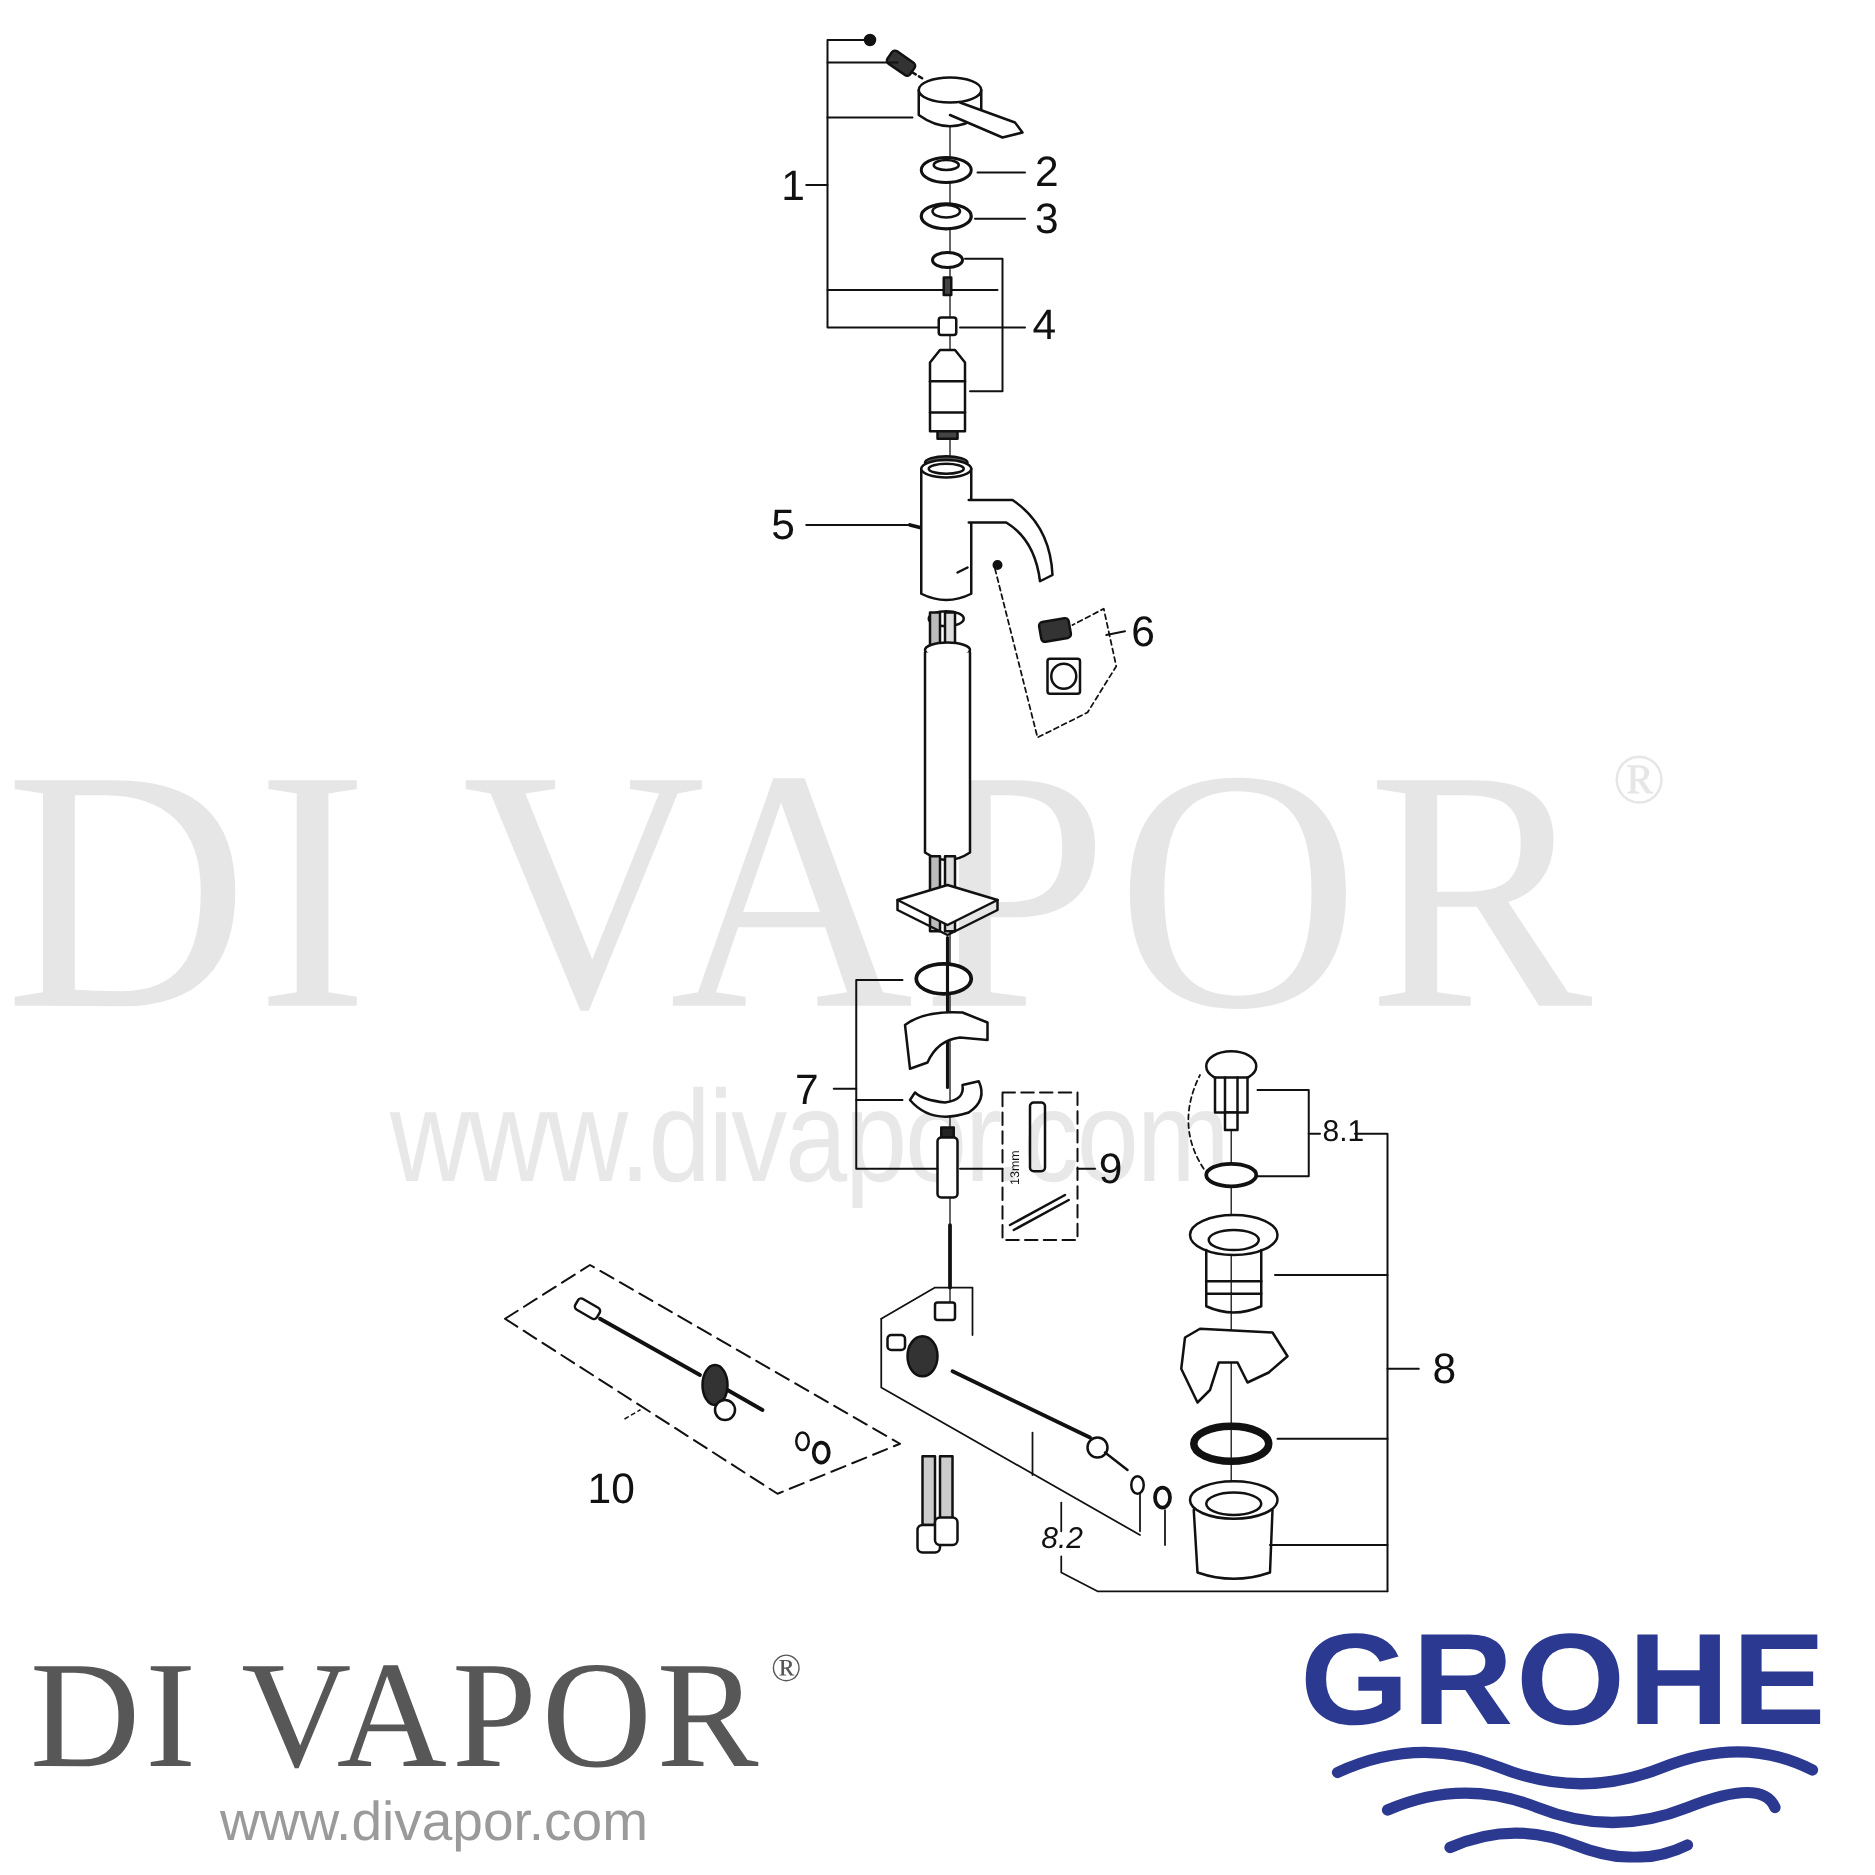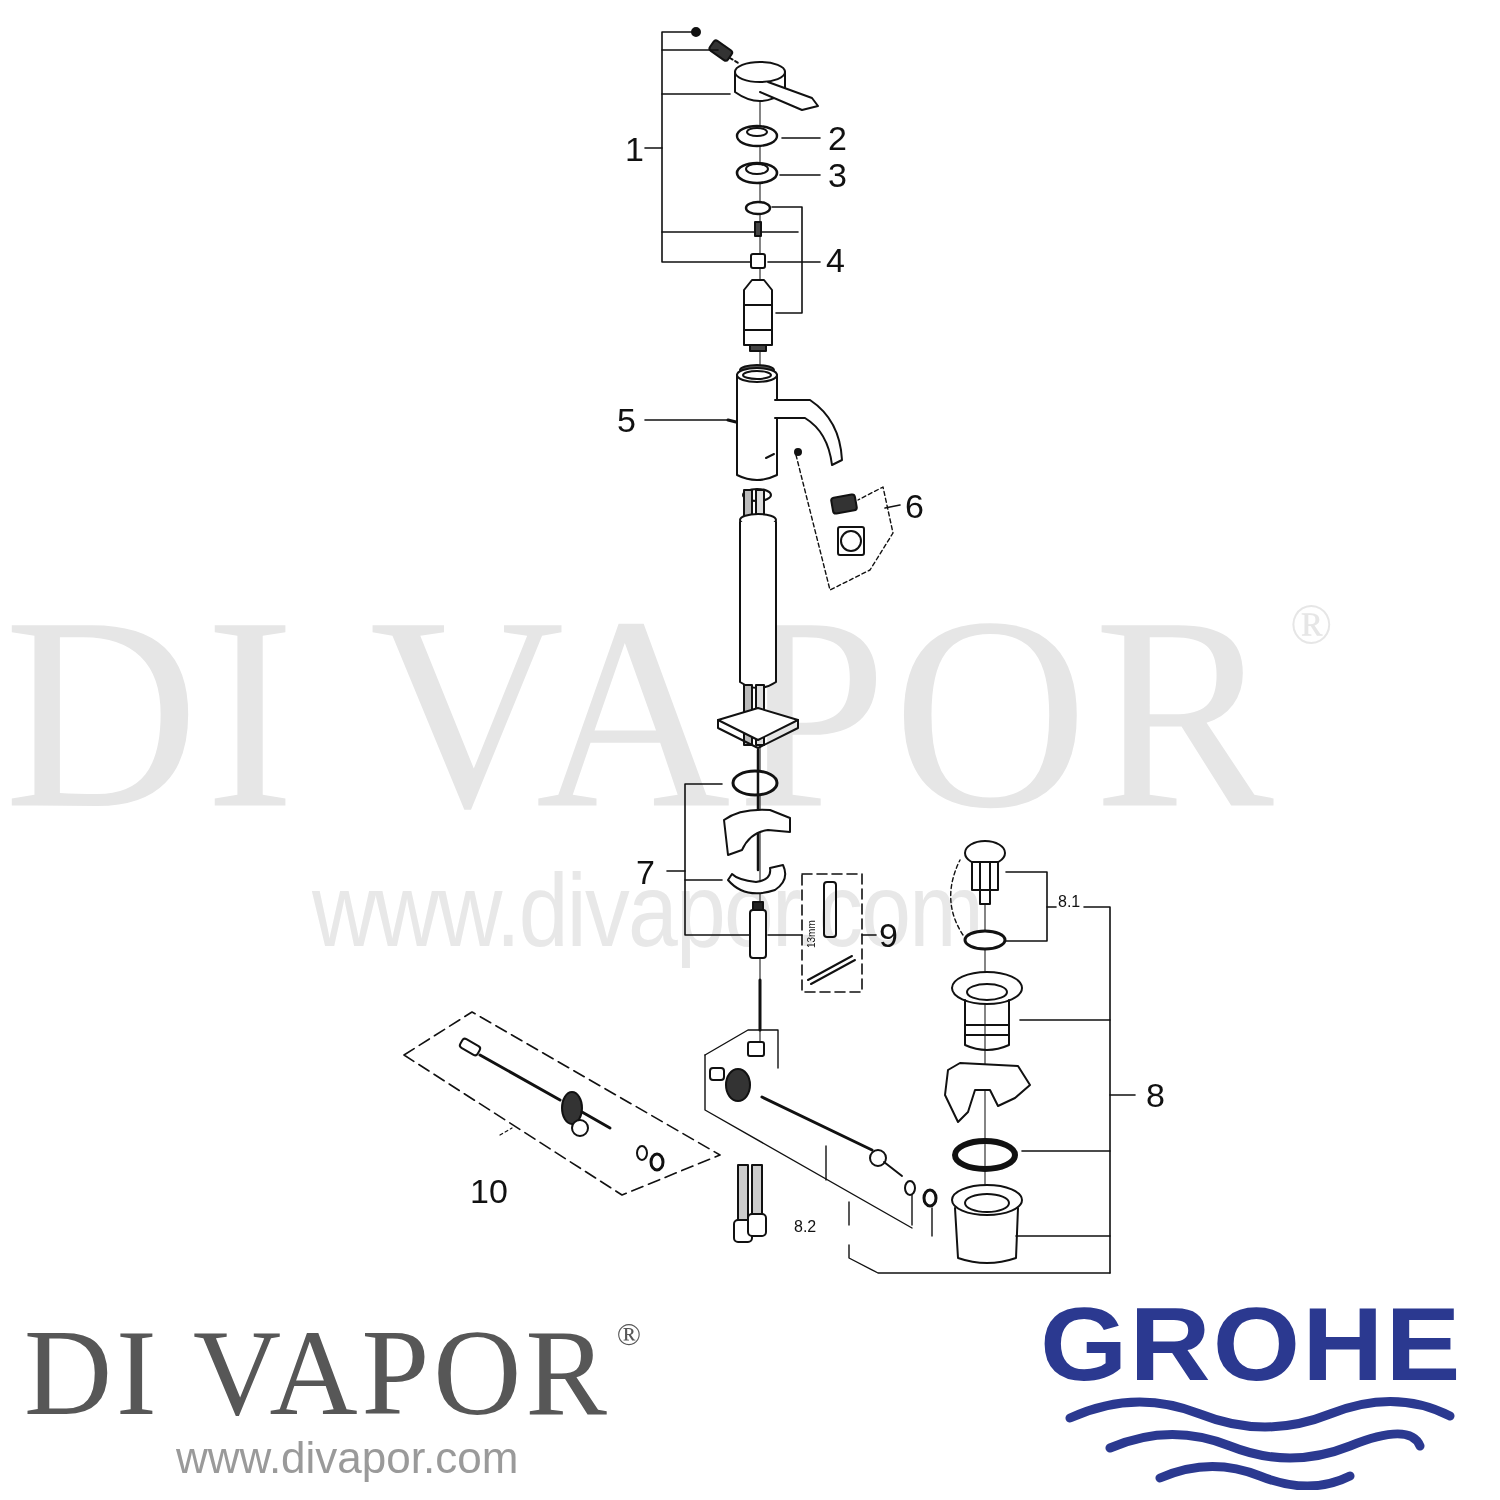--- a/index.html
+++ b/index.html
@@ -15,21 +15,21 @@
   .wm-url {
     position: absolute; left: 312px; top: 858px;
     font-family: "Liberation Sans", "DejaVu Sans", sans-serif;
     font-size: 104px; line-height: 1; color: #e8e8e8; white-space: nowrap;
     letter-spacing: -2px; transform: scaleX(0.86); transform-origin: left top;
   }
   .callout {
     position: absolute; font-family: "Liberation Sans", "DejaVu Sans", sans-serif;
     font-size: 34px; color: #111; line-height: 1;
   }
-  .callout.small { font-size: 16px; }
+  .callout.small { font-size: 24px; }
   .brand-logo {
     position: absolute; left: 24px; top: 1312px;
     font-family: "Liberation Serif", "DejaVu Serif", serif;
     font-size: 122px; color: #575757; line-height: 1; letter-spacing: 4px; white-space: nowrap;
   }
   .brand-logo .reg { font-size: 32px; vertical-align: top; position: relative; top: 6px; margin-left: 6px; }
   .brand-url {
     position: absolute; left: 176px; top: 1436px;
     font-family: "Liberation Sans", "DejaVu Sans", sans-serif;
     font-size: 44px; color: #9a9a9a; line-height: 1; white-space: nowrap;
@@ -232,21 +232,21 @@
 
   <div class="callout" style="left:625px;top:132px;">1</div>
   <div class="callout" style="left:828px;top:121px;">2</div>
   <div class="callout" style="left:828px;top:158px;">3</div>
   <div class="callout" style="left:826px;top:243px;">4</div>
   <div class="callout" style="left:617px;top:403px;">5</div>
   <div class="callout" style="left:905px;top:489px;">6</div>
   <div class="callout" style="left:636px;top:855px;">7</div>
   <div class="callout" style="left:1146px;top:1078px;">8</div>
   <div class="callout small" style="left:1058px;top:894px;">8.1</div>
-  <div class="callout small" style="left:794px;top:1219px;">8.2</div>
+  <div class="callout small" style="left:833px;top:1219px;font-style:italic;">8.2</div>
   <div class="callout" style="left:879px;top:918px;">9</div>
   <div class="callout" style="left:470px;top:1134px;margin-top:40px;">10</div>
 
   <div class="brand-logo"><span>DI VAPOR</span><span class="reg">®</span></div>
   <div class="brand-url">www.divapor.com</div>
 
   <div class="grohe-word">GROHE</div>
   <svg class="waves" width="420" height="100" viewBox="0 0 420 100" fill="none" stroke="#2b3990" stroke-width="9" stroke-linecap="round">
     <path d="M20 28 Q85 -2 150 24 T280 24 T400 26"></path>
     <path d="M60 58 Q120 32 180 56 T300 56 T370 56"></path>

